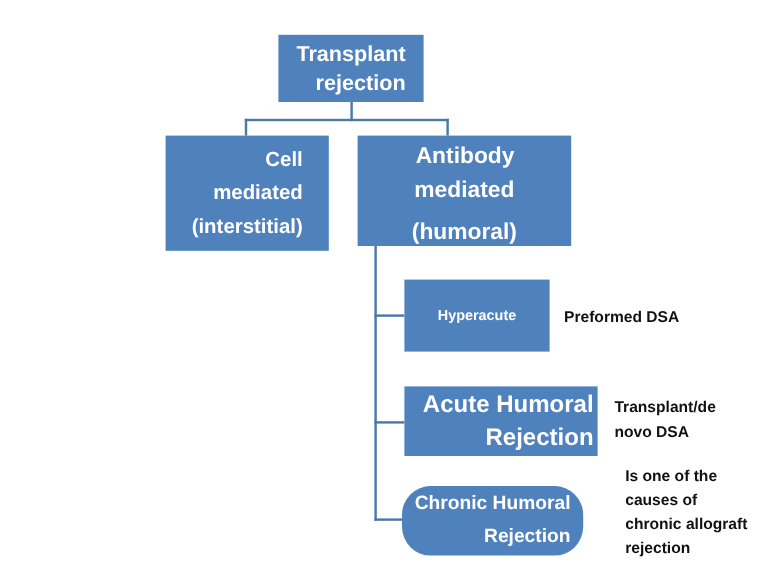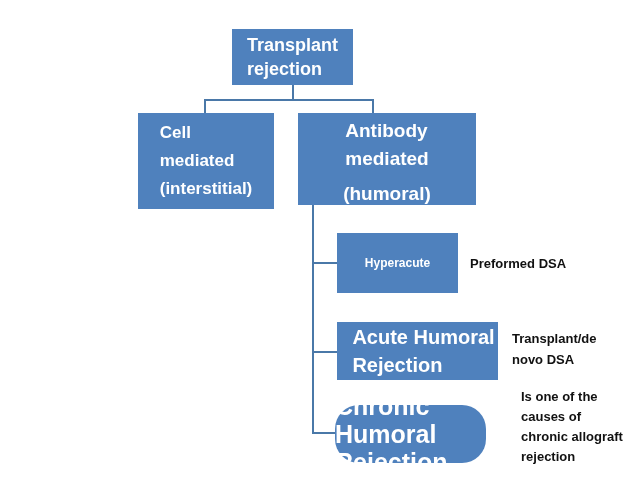--- a/index.html
+++ b/index.html
@@ -13,21 +13,21 @@
     height: 479px;
     background: var(--background, #ffffff);
     font-family: "Liberation Sans", sans-serif;
     overflow: hidden;
   }
   .node {
     position: absolute;
     background: var(--box-fill, #4f81bd);
     color: var(--box-text, #ffffff);
     font-weight: bold;
-    text-align: left;
+    text-align: right;
     white-space: pre-line;
     display: flex;
     align-items: center;
     justify-content: center;
     box-sizing: border-box;
   }
   .seg {
     position: absolute;
     background: var(--connector, #4a78a8);
   }
@@ -40,21 +40,21 @@
   }
 
   
   .node-root       { left: 232px; top: 29px;  width: 121px; height: 56px; font-size: 18px; line-height: 24px; }
   .node-cell       { left: 138px; top: 113px; width: 136px; height: 96px; font-size: 17px; line-height: 28px; }
   .node-antibody   { left: 298px; top: 113px; width: 178px; height: 92px; font-size: 19px; line-height: 28px;
                      flex-direction: column; justify-content: flex-start; padding-top: 4px; }
   .node-antibody .label-bottom { margin-top: 7px; }
   .node-hyperacute { left: 337px; top: 233px; width: 121px; height: 60px; font-size: 12px; line-height: 28px; }
   .node-acute      { left: 337px; top: 322px; width: 161px; height: 58px; font-size: 20px; line-height: 28px; padding-left: 12px; }
-  .node-chronic    { left: 335px; top: 405px; width: 151px; height: 58px; font-size: 25px; line-height: 28px; border-radius: 24px; }
+  .node-chronic    { left: 335px; top: 405px; width: 151px; height: 58px; font-size: 16px; line-height: 28px; border-radius: 24px; }
 
   
   .seg-root-drop     { left: 292px; top: 85px;  width: 2px;   height: 16px; }
   .seg-top-horiz     { left: 204px; top: 99px;  width: 170px; height: 2px;  }
   .seg-left-stub     { left: 204px; top: 99px;  width: 2px;   height: 14px; }
   .seg-right-stub    { left: 372px; top: 99px;  width: 2px;   height: 14px; }
   .seg-antibody-drop { left: 312px; top: 205px; width: 2px;   height: 229px; }
   .seg-hyper-stub    { left: 312px; top: 262px; width: 25px;  height: 2px;  }
   .seg-acute-stub    { left: 312px; top: 351px; width: 25px;  height: 2px;  }
   .seg-chronic-stub  { left: 312px; top: 432px; width: 24px;  height: 2px;  }

